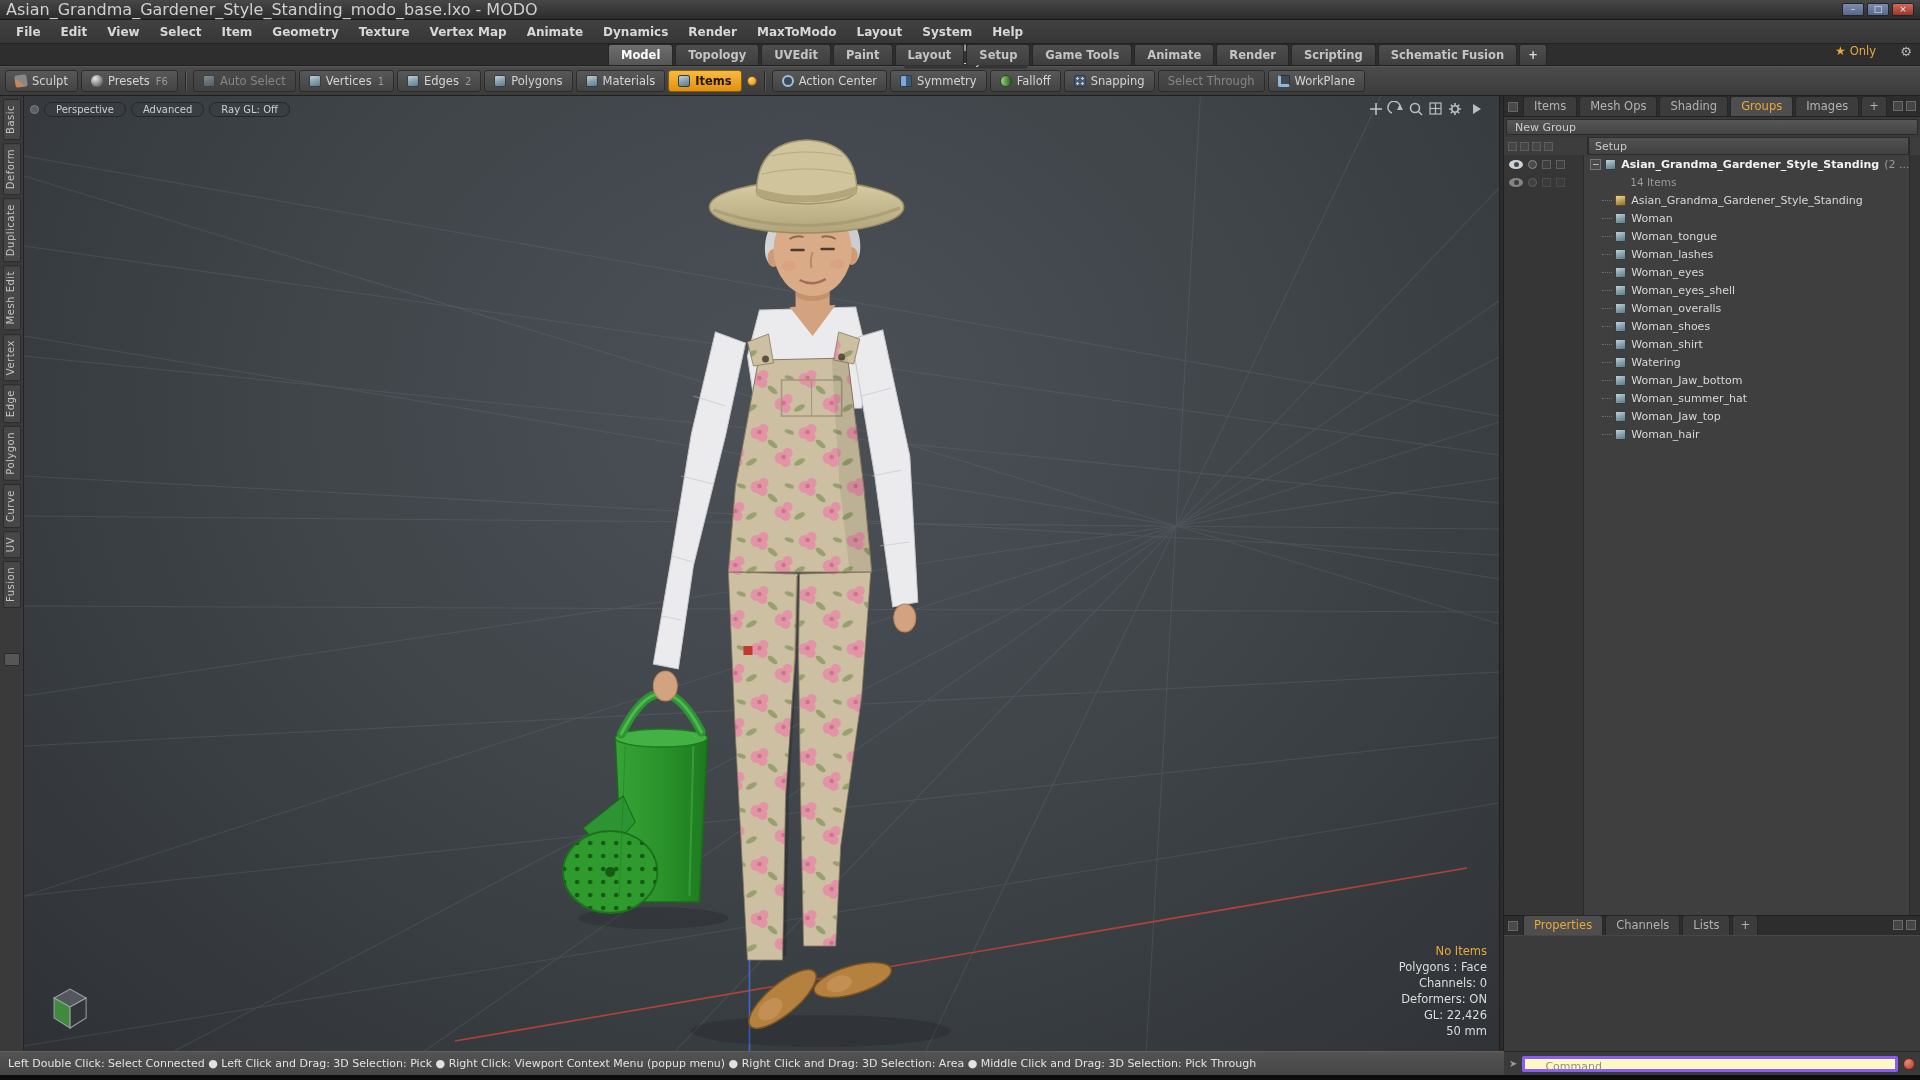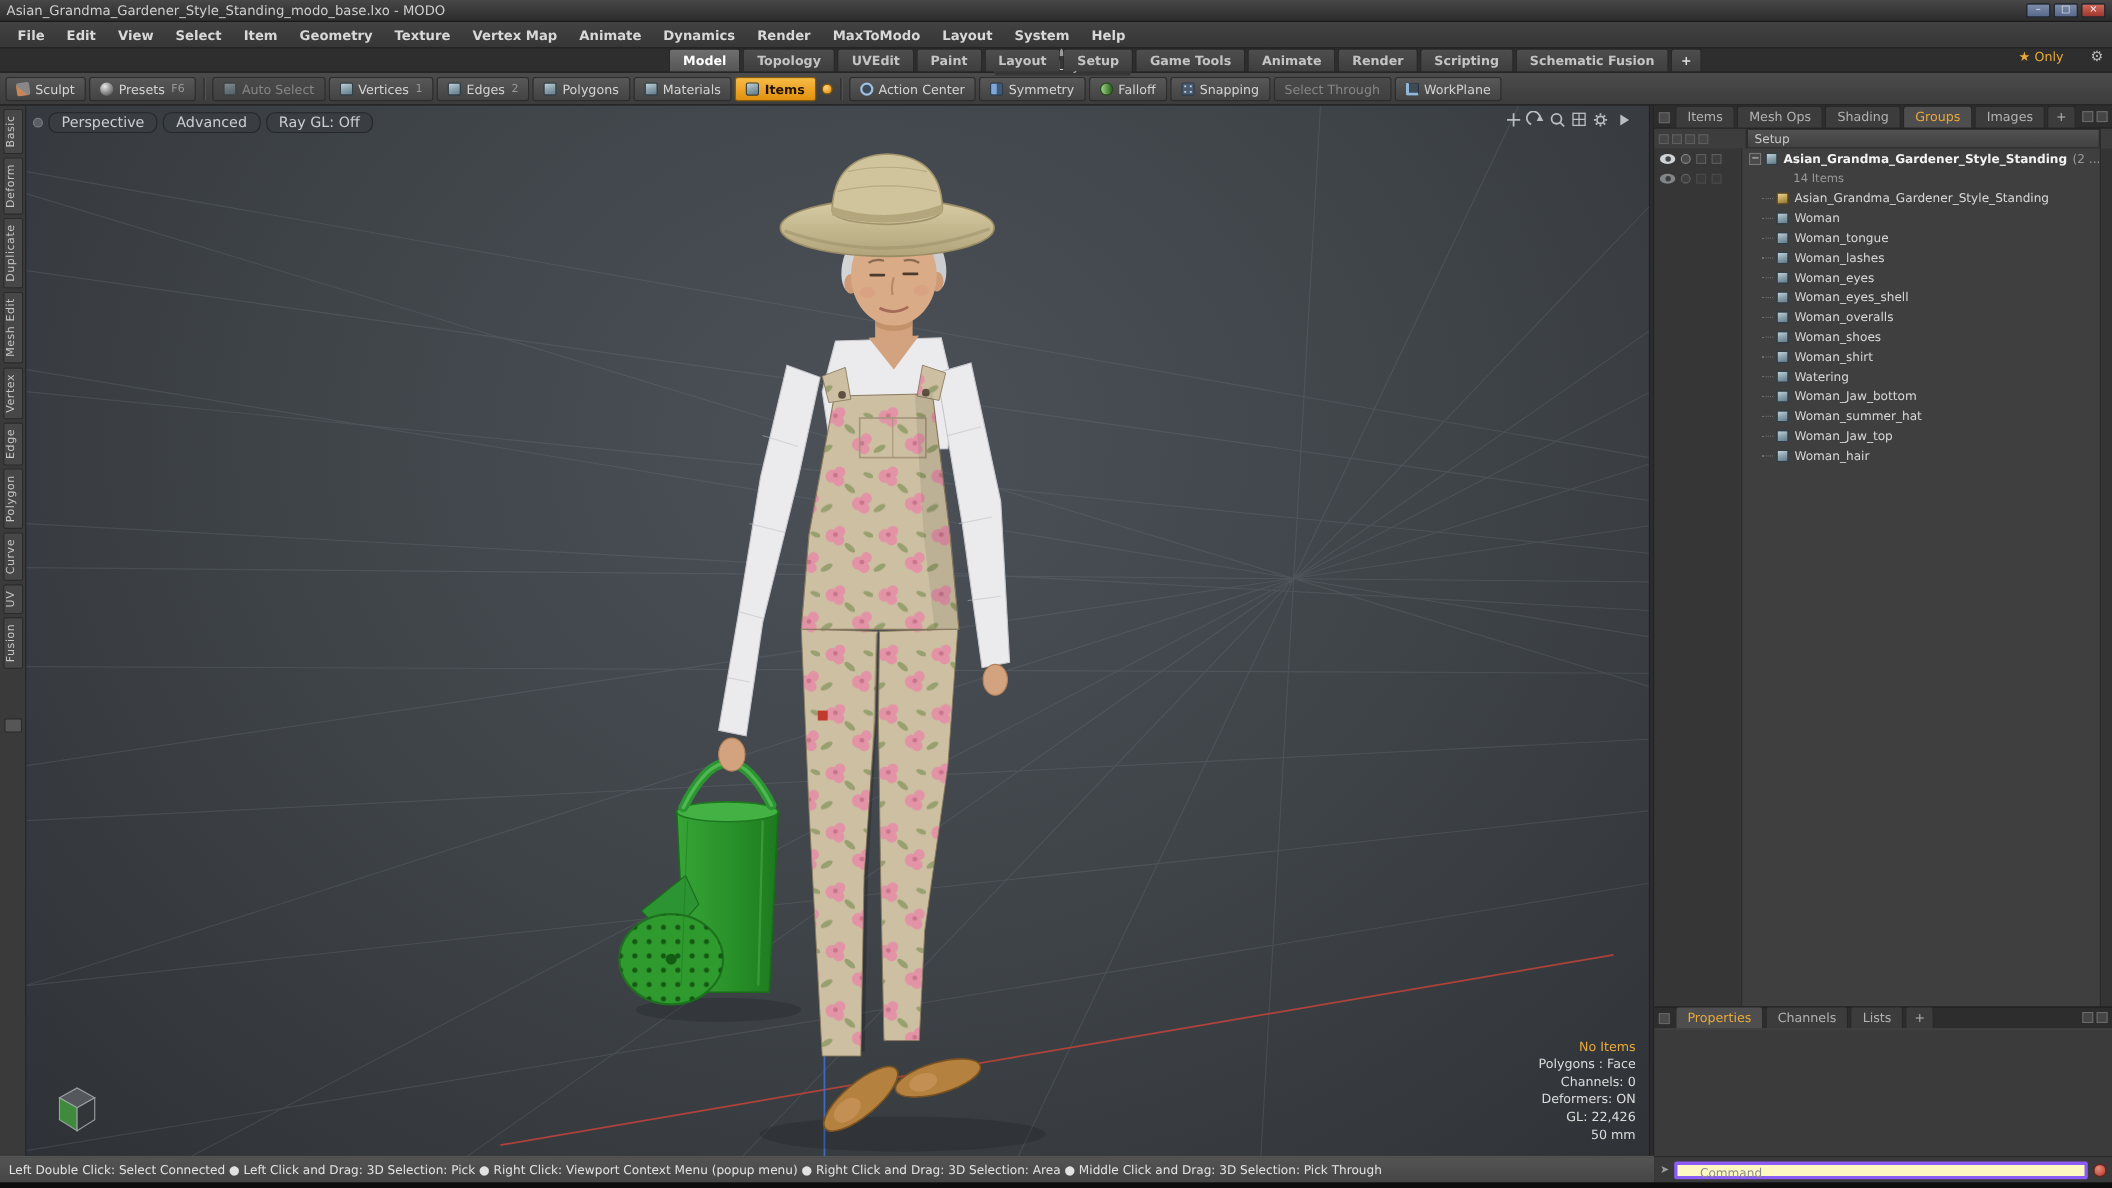--- a/index.html
+++ b/index.html
@@ -4,21 +4,21 @@
 <style>
   * { margin:0; padding:0; box-sizing:border-box; }
   html,body { width:1920px; height:1080px; overflow:hidden; background:#222;
     font-family:"DejaVu Sans", sans-serif; font-size:12px; color:#ccc;
     -webkit-user-select:none; user-select:none; }
   .app { width:1920px; height:1080px; display:flex; flex-direction:column; }
 
   
   .titlebar { height:20px; background:linear-gradient(#474747,#2c2c2c); display:flex;
     align-items:center; padding:0 6px; border-bottom:1px solid #1a1a1a; }
-  .titlebar .title { color:#cfcfcf; font-size:12px; }
+  .titlebar .title { color:#cfcfcf; font-size:16px; }
   .winbtns { margin-left:auto; display:flex; gap:3px; }
   .winbtn { width:22px; height:13px; border-radius:2px; border:1px solid #1e2430;
     display:flex; align-items:center; justify-content:center; font-size:9px; color:#e8ecf2;
     line-height:1; cursor:default; }
   .winbtn.min,.winbtn.max { background:linear-gradient(#7d8ca8,#57688a); }
   .winbtn.close { background:linear-gradient(#d4695a,#9c362c); }
 
   
   .menubar { height:24px; background:linear-gradient(#424242,#363636); display:flex;
     align-items:center; padding-left:6px; border-bottom:1px solid #232323; }
@@ -80,21 +80,21 @@
     padding:5px 1px; margin-bottom:3px; width:18px; text-align:center; letter-spacing:.5px; }
   .palette-icon { margin-top:42px; width:16px; height:13px; background:#565656;
     border:1px solid #2b2b2b; border-radius:2px; }
 
   .viewport { flex:1; position:relative; overflow:hidden;
     background:radial-gradient(ellipse at 52% 32%, #4b5157 0%, #3f4449 48%, #2e3236 100%); }
   .scene { position:absolute; inset:0; width:100%; height:100%; }
   .vp-buttons { position:absolute; top:6px; left:6px; display:flex; gap:5px; align-items:center; }
   .vp-dot { width:9px; height:9px; border-radius:50%; background:#5a5f64; border:1px solid #7d8287; }
   .vp-btn { background:rgba(58,62,66,.92); border:1px solid #24272a; border-radius:8px;
-    padding:1px 11px; color:#cbced1; font-size:13px; }
+    padding:1px 11px; color:#cbced1; font-size:10px; }
   .vp-nav { position:absolute; top:5px; right:8px; }
   .vp-info { position:absolute; right:12px; bottom:12px; text-align:right; font-size:11.5px;
     line-height:16px; color:#dcdcdc; }
   .vp-info .orange { color:#e9a83c; }
 
   .splitter { width:5px; background:#2c2c2c; border-left:1px solid #1f1f1f; border-right:1px solid #1f1f1f; }
 
   
   .rightpanel { width:416px; background:#3a3a3a; display:flex; flex-direction:column; }
   .rp-tabs { height:21px; background:#2d2d2d; display:flex; align-items:flex-end; gap:2px;
@@ -511,20 +511,23 @@
         <div class="rtab active">Groups</div>
         <div class="rtab">Images</div>
         <div class="rtab plus">+</div>
         <div class="mini-ics">
           <div class="mini-ic"></div>
           <div class="mini-ic"></div>
         </div>
       </div>
 
       <div class="groups-panel">
+        <div class="new-group-bar">
+          <button class="new-group-btn">New Group</button>
+        </div>
         <div class="tree-header">
           <div class="hgut">
             <div class="hsq"></div>
             <div class="hsq"></div>
             <div class="hsq"></div>
             <div class="hsq"></div>
           </div>
           <div class="hname">Setup</div>
           <div class="hscroll"></div>
         </div>

